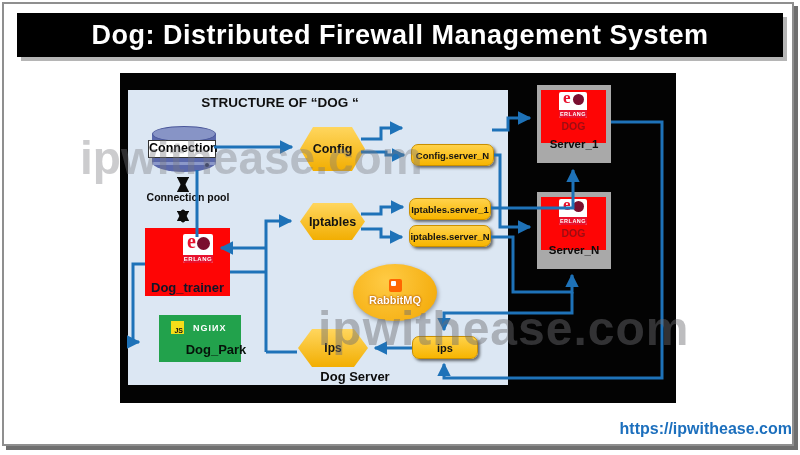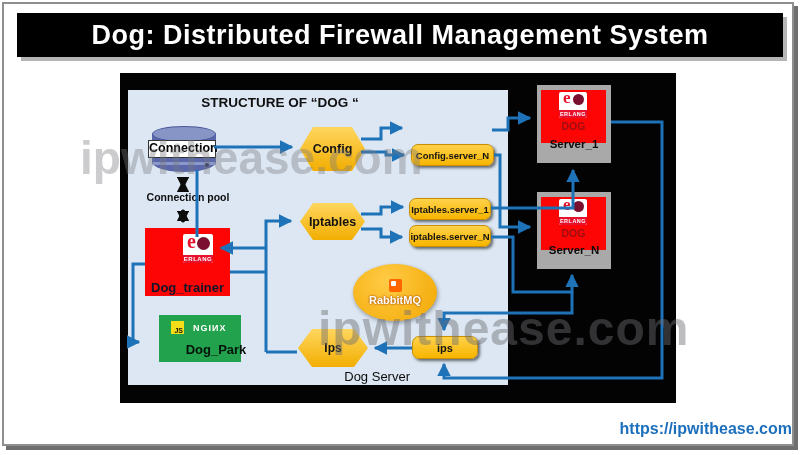--- a/index.html
+++ b/index.html
@@ -68,22 +68,22 @@
         font-size:9.5px;font-weight:bold;color:#131313;z-index:20;box-sizing:border-box;}
   .ybox-ips{font-size:11px;}
   
   .rabbit{left:353px;top:264px;width:84px;height:57px;border-radius:50%;
           background:radial-gradient(circle at 40% 30%,#ffcb45,#f2a702);z-index:20;
           display:flex;align-items:center;justify-content:center;gap:2px;
           filter:drop-shadow(1px 2px 2px rgba(0,0,0,.35));flex-direction:column;}
   .rq-icon{width:13px;height:13px;background:#ff6600;border-radius:2px;position:relative;flex:0 0 auto;}
   .rq-icon:after{content:"";position:absolute;left:2px;top:2px;width:5px;height:5px;background:#fff;border-radius:1px;}
   .rq-text{font-size:11px;font-weight:bold;color:#fff;text-shadow:0 0 2px #b35900,0 0 2px #b35900;}
-  .dog-server-label{left:300px;top:369px;width:110px;text-align:right;font-size:13px;
-                    font-weight:normal;color:#0b0b0b;z-index:21;}
+  .dog-server-label{left:300px;top:369px;width:110px;text-align:center;font-size:13px;
+                    font-weight:bold;color:#0b0b0b;z-index:21;}
   
   .server{width:74px;background:#a9a9a9;z-index:20;}
   .server-1{left:537px;top:85px;height:78px;}
   .server-n{left:537px;top:192px;height:77px;}
   .srv-red{position:absolute;left:4px;top:5px;width:65px;height:53px;background:#fe0505;}
   .srv-dog{position:absolute;left:0;top:30px;width:100%;text-align:center;font-size:10.5px;
            font-weight:bold;color:#9c0d12;}
   .srv-label{position:absolute;left:0;bottom:13px;width:100%;text-align:center;font-size:11.5px;
              font-weight:bold;color:#0d0d0d;}
   

